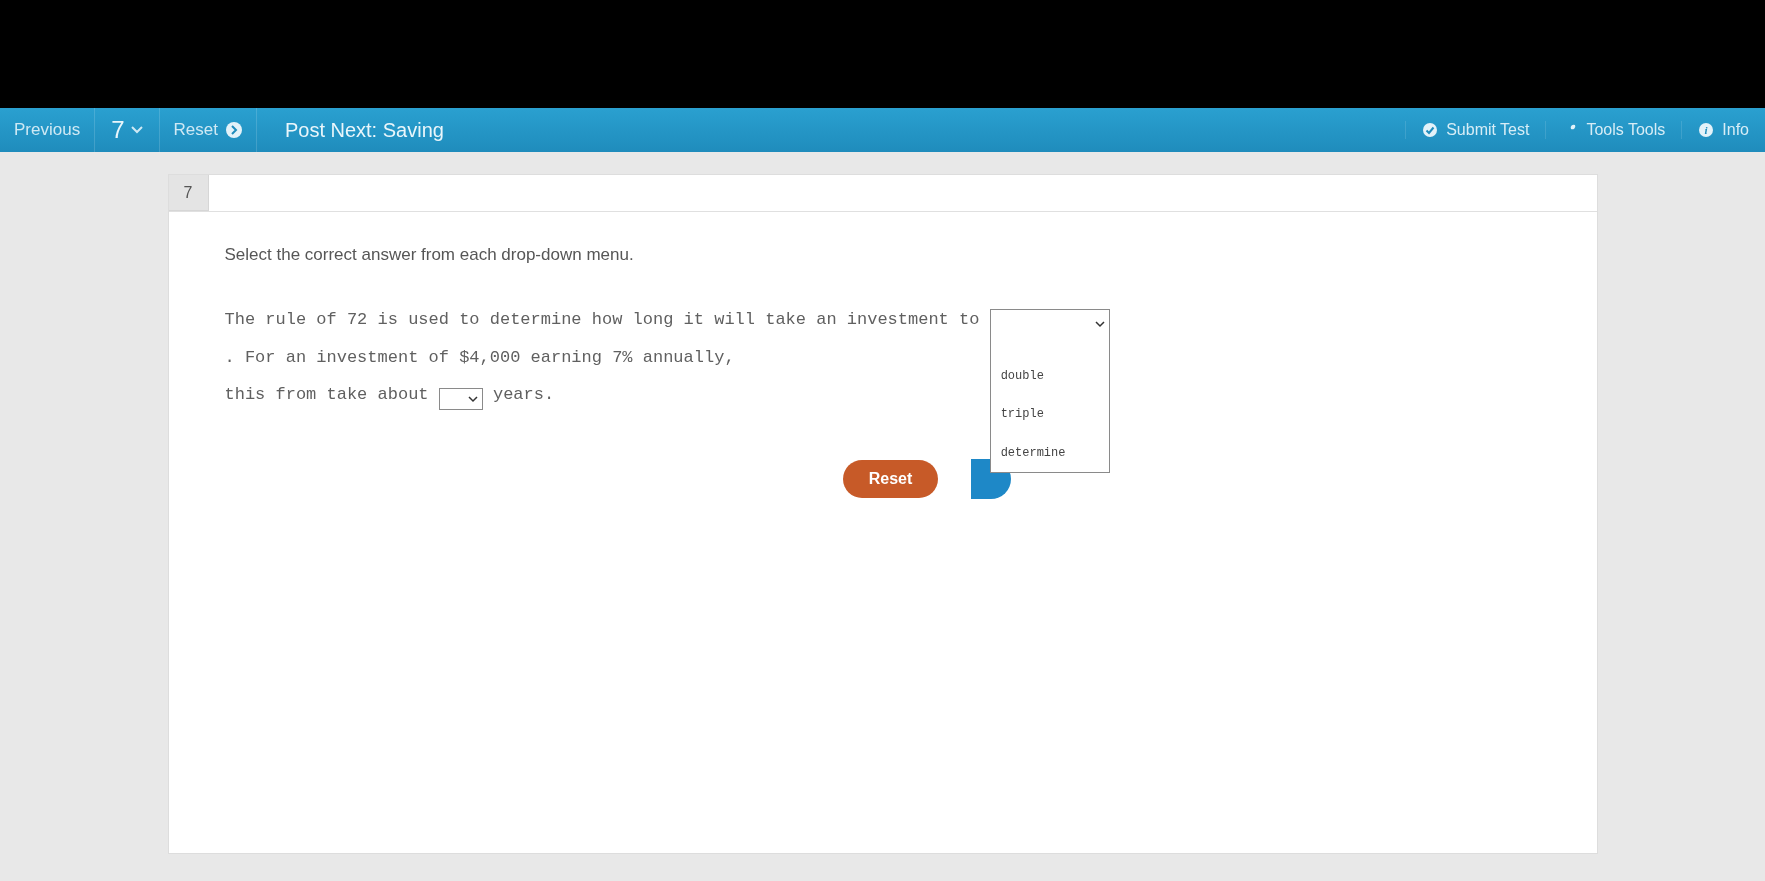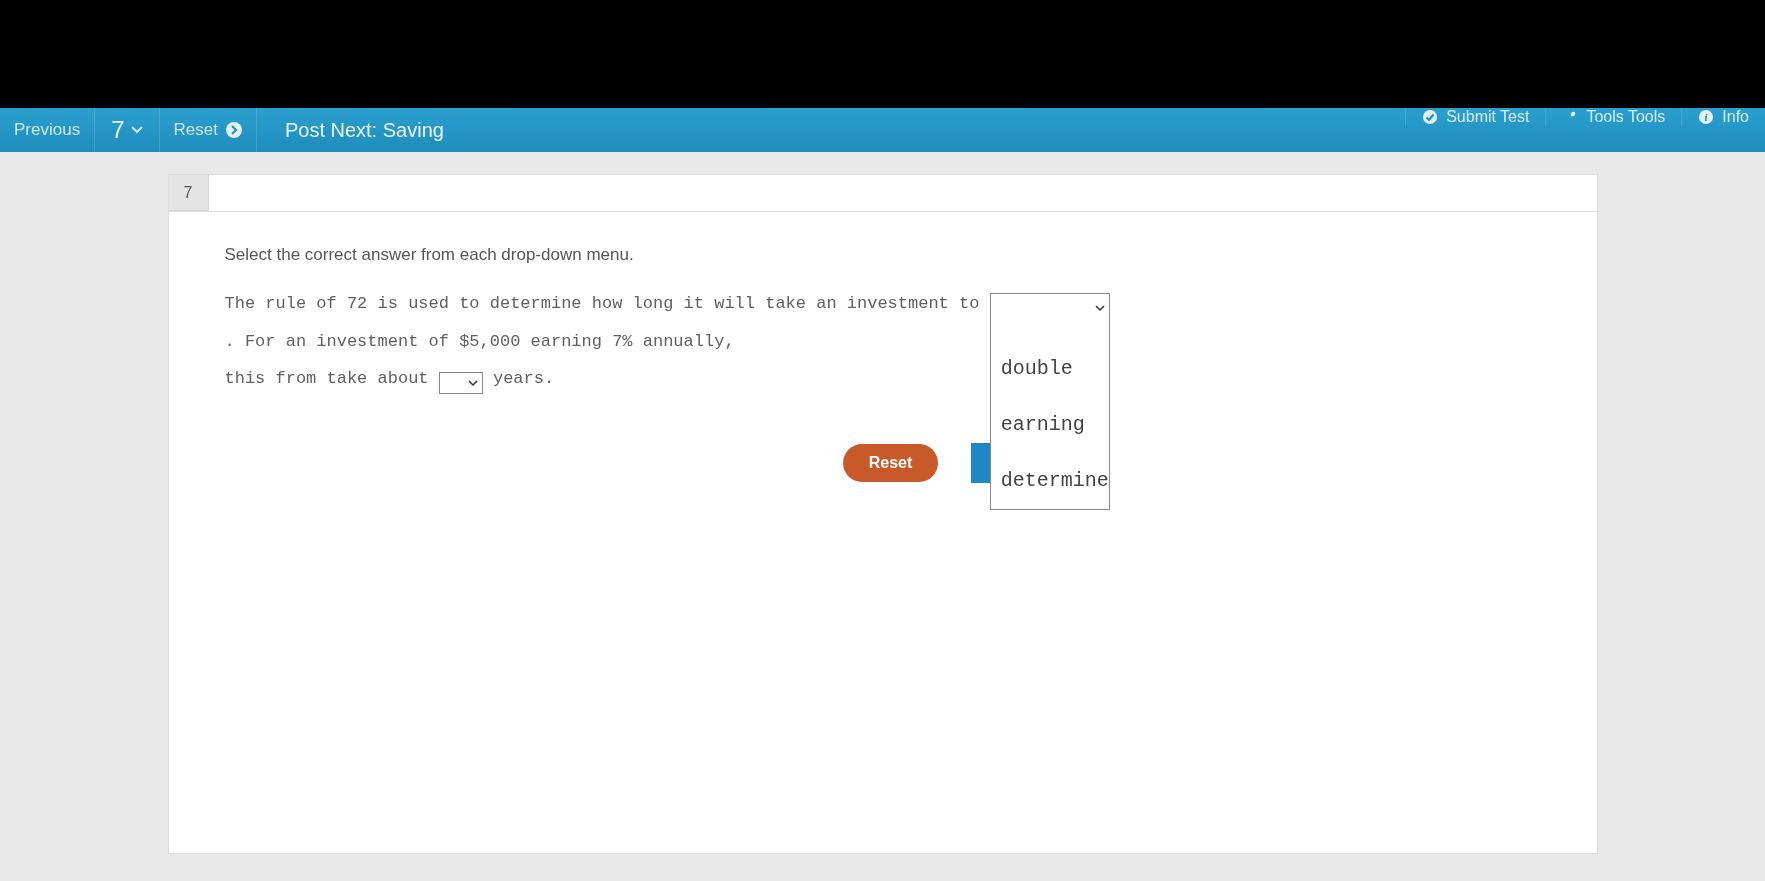--- a/index.html
+++ b/index.html
@@ -66,21 +66,21 @@
   .toolbar .title {
     padding: 0 28px;
     font-size: 20px;
     color: #eaf6fb;
     font-weight: 400;
     flex: 0 0 auto;
   }
   .toolbar .spacer { flex: 1; }
   .toolbar .right-group {
     display: flex;
-    align-items: flex-start;
+    align-items: center;
     height: 100%;
   }
   .toolbar .right-btn {
     display: flex;
     align-items: center;
     gap: 8px;
     padding: 0 16px;
     color: #d7edf6;
     cursor: pointer;
     border-left: 1px solid rgba(255,255,255,0.12);
@@ -123,21 +123,21 @@
     height: 1px;
     background: #e0e0e0;
   }
   .qbody {
     padding: 70px 40px 20px 56px;
     color: #555;
     font-size: 17px;
   }
   .instruction {
     color: #565656;
-    margin-bottom: 20px;
+    margin-bottom: 36px;
   }
   .sentence {
     color: #606060;
     line-height: 2.2;
     font-family: Liberation Mono, monospace;
   }
   .sentence .seg { white-space: nowrap; }
   .dd-inline {
     display: inline-block;
     position: relative;
@@ -165,21 +165,21 @@
     position: absolute;
     top: 30px; left: 0;
     width: 120px;
     background: #fff;
     border: 1px solid #8a8a8a;
     border-top: none;
     z-index: 10;
   }
   .dd-opt {
     padding: 6px 10px;
-    font-size: 20px;
+    font-size: 12px;
     color: #444;
     cursor: pointer;
   }
   .dd-opt.blank { height: 26px; }
   .btnrow {
     margin-top: 46px;
     display: flex;
     gap: 20px;
     justify-content: center;
     align-items: center;
@@ -280,25 +280,25 @@
             <span></span>
             <span class="dd-caret">
               <svg viewBox="0 0 10 10">
                   <path d="M1 3 L5 7 L9 3" fill="none" stroke="#333" stroke-width="1.5"></path>
                 </svg>
             </span>
           </span>
           <div class="dd-menu">
             <div class="dd-opt blank"></div>
             <div class="dd-opt">double</div>
-            <div class="dd-opt">earning</div>
+            <div class="dd-opt">triple</div>
             <div class="dd-opt">determine</div>
           </div>
         </span>
-        <span class="seg"> . For an investment of $5,000 earning 7% annually,</span>
+        <span class="seg"> . For an investment of $4,000 earning 7% annually,</span>
         <br>
         <span class="seg">this from take about </span>
         <span class="dd-inline">
           <span class="dd-box small">
             <span></span>
             <span class="dd-caret">
               <svg viewBox="0 0 10 10">
                   <path d="M1 3 L5 7 L9 3" fill="none" stroke="#333" stroke-width="1.5"></path>
                 </svg>
             </span>

